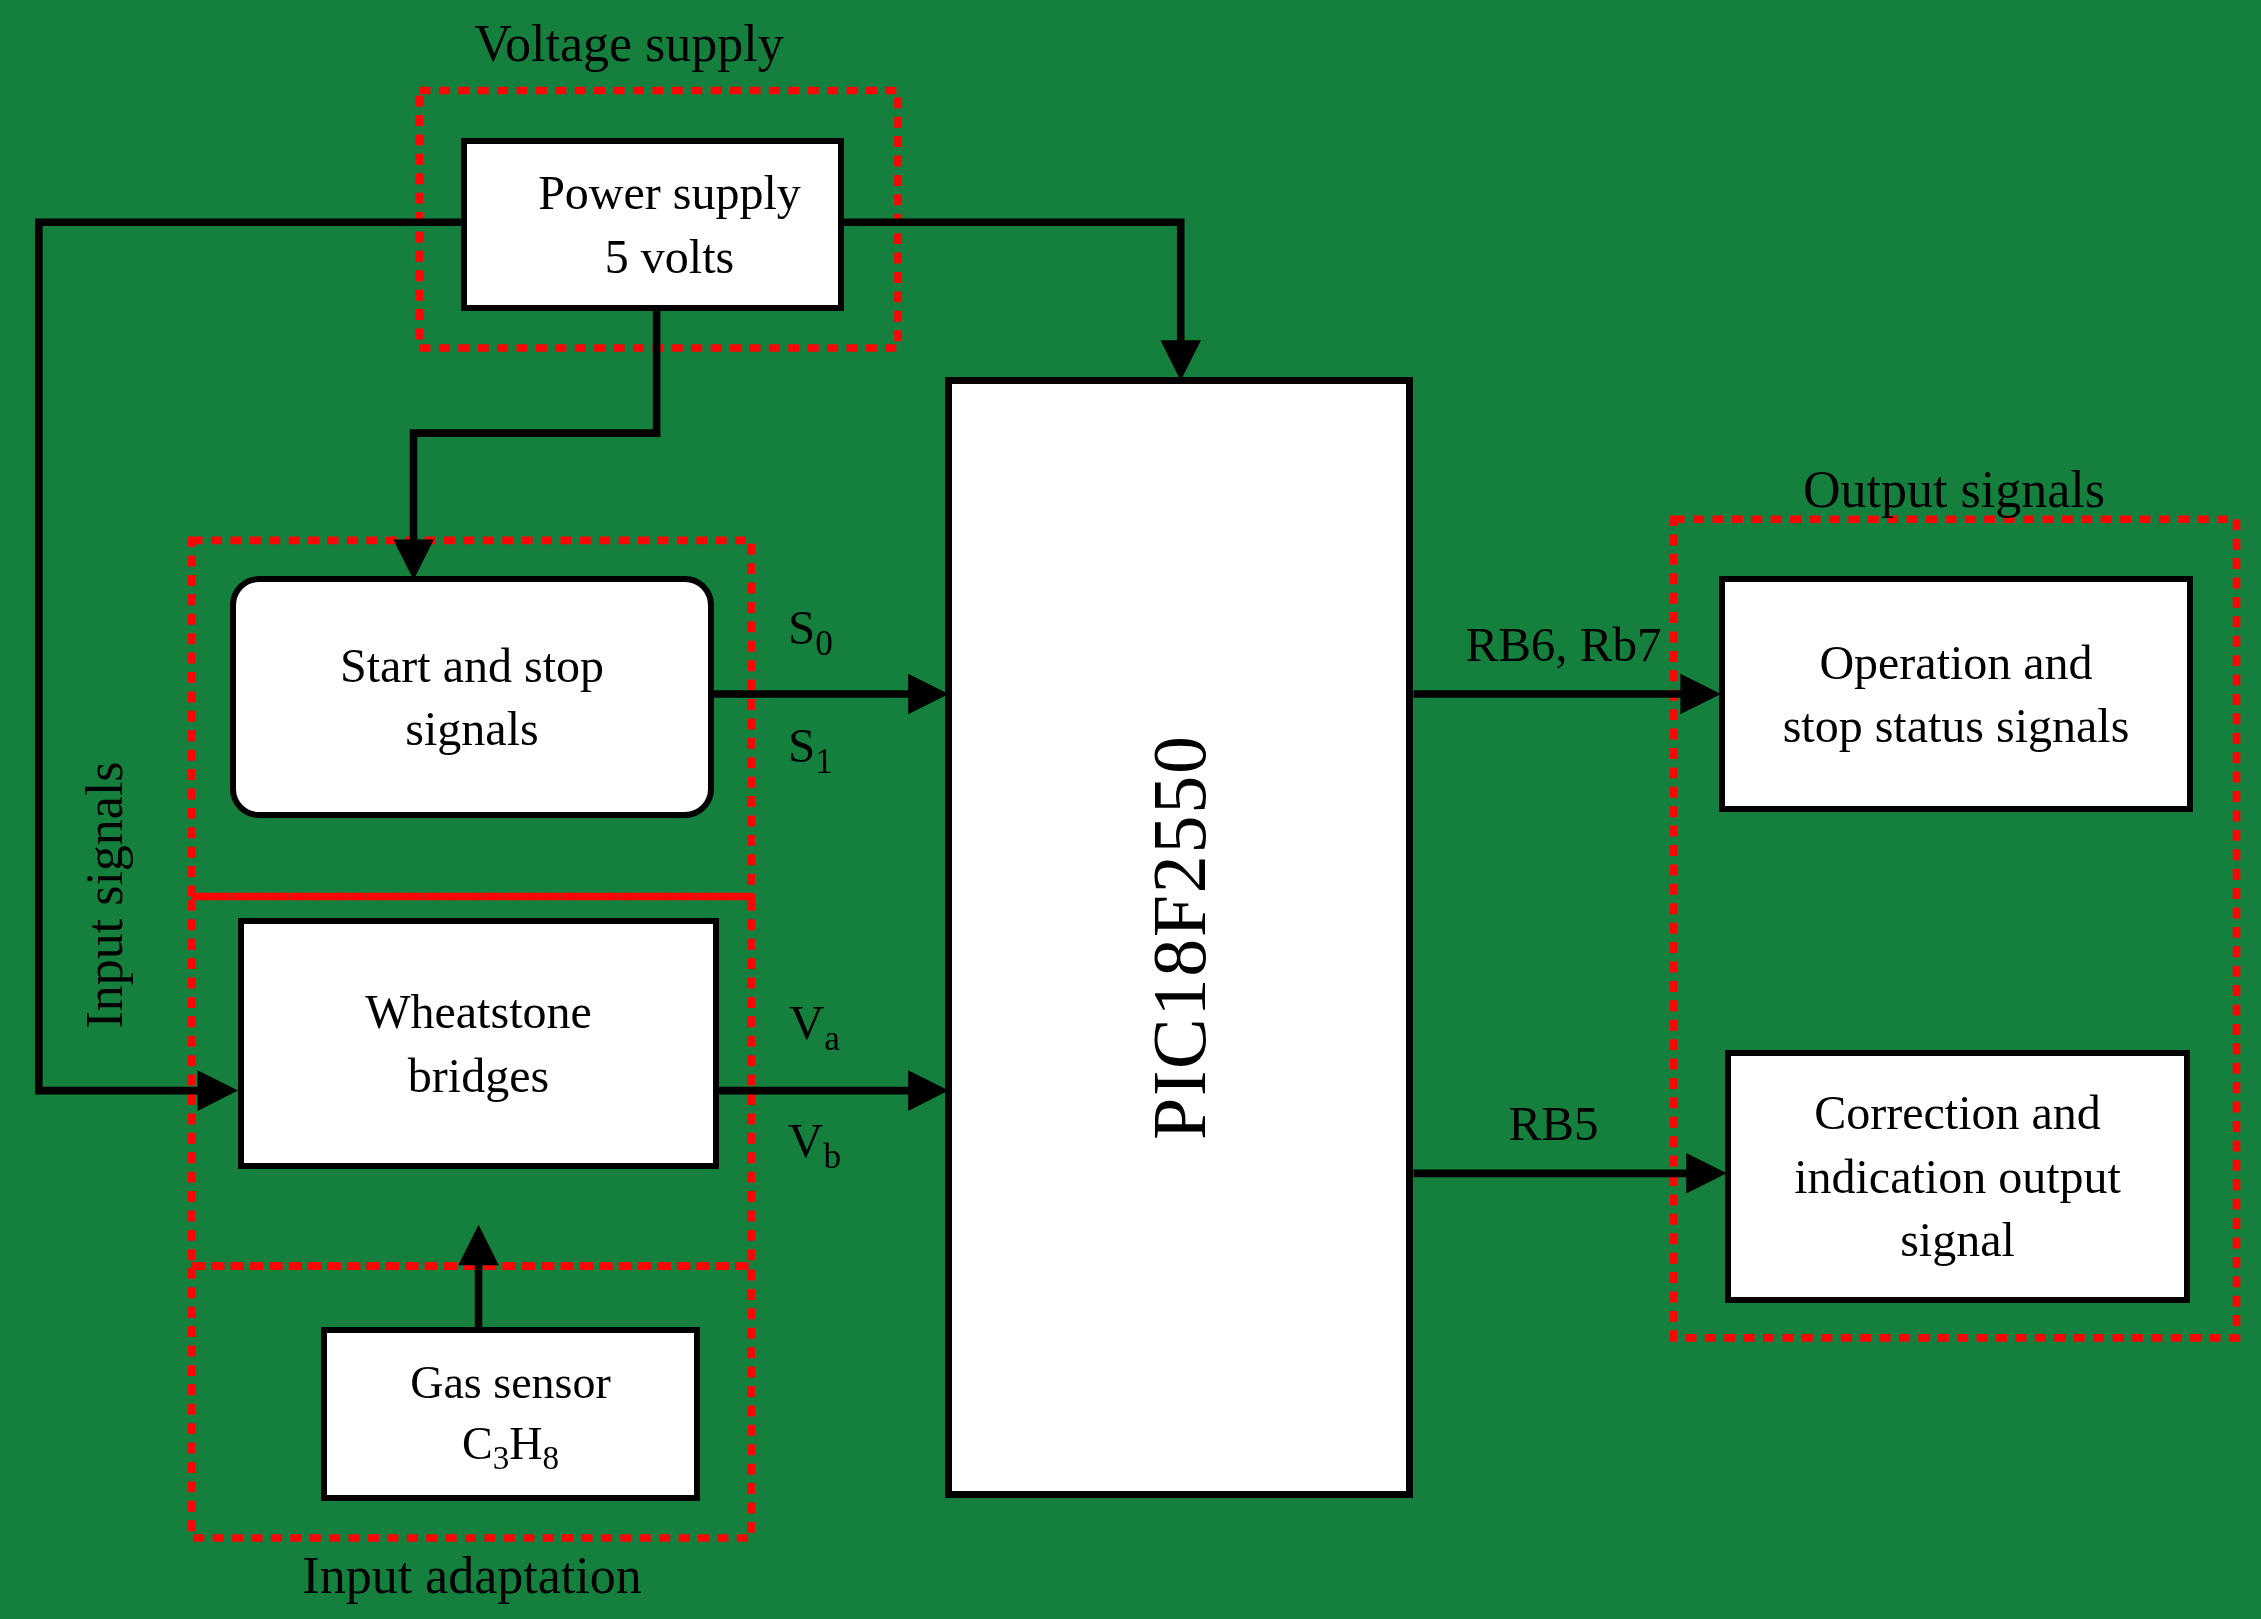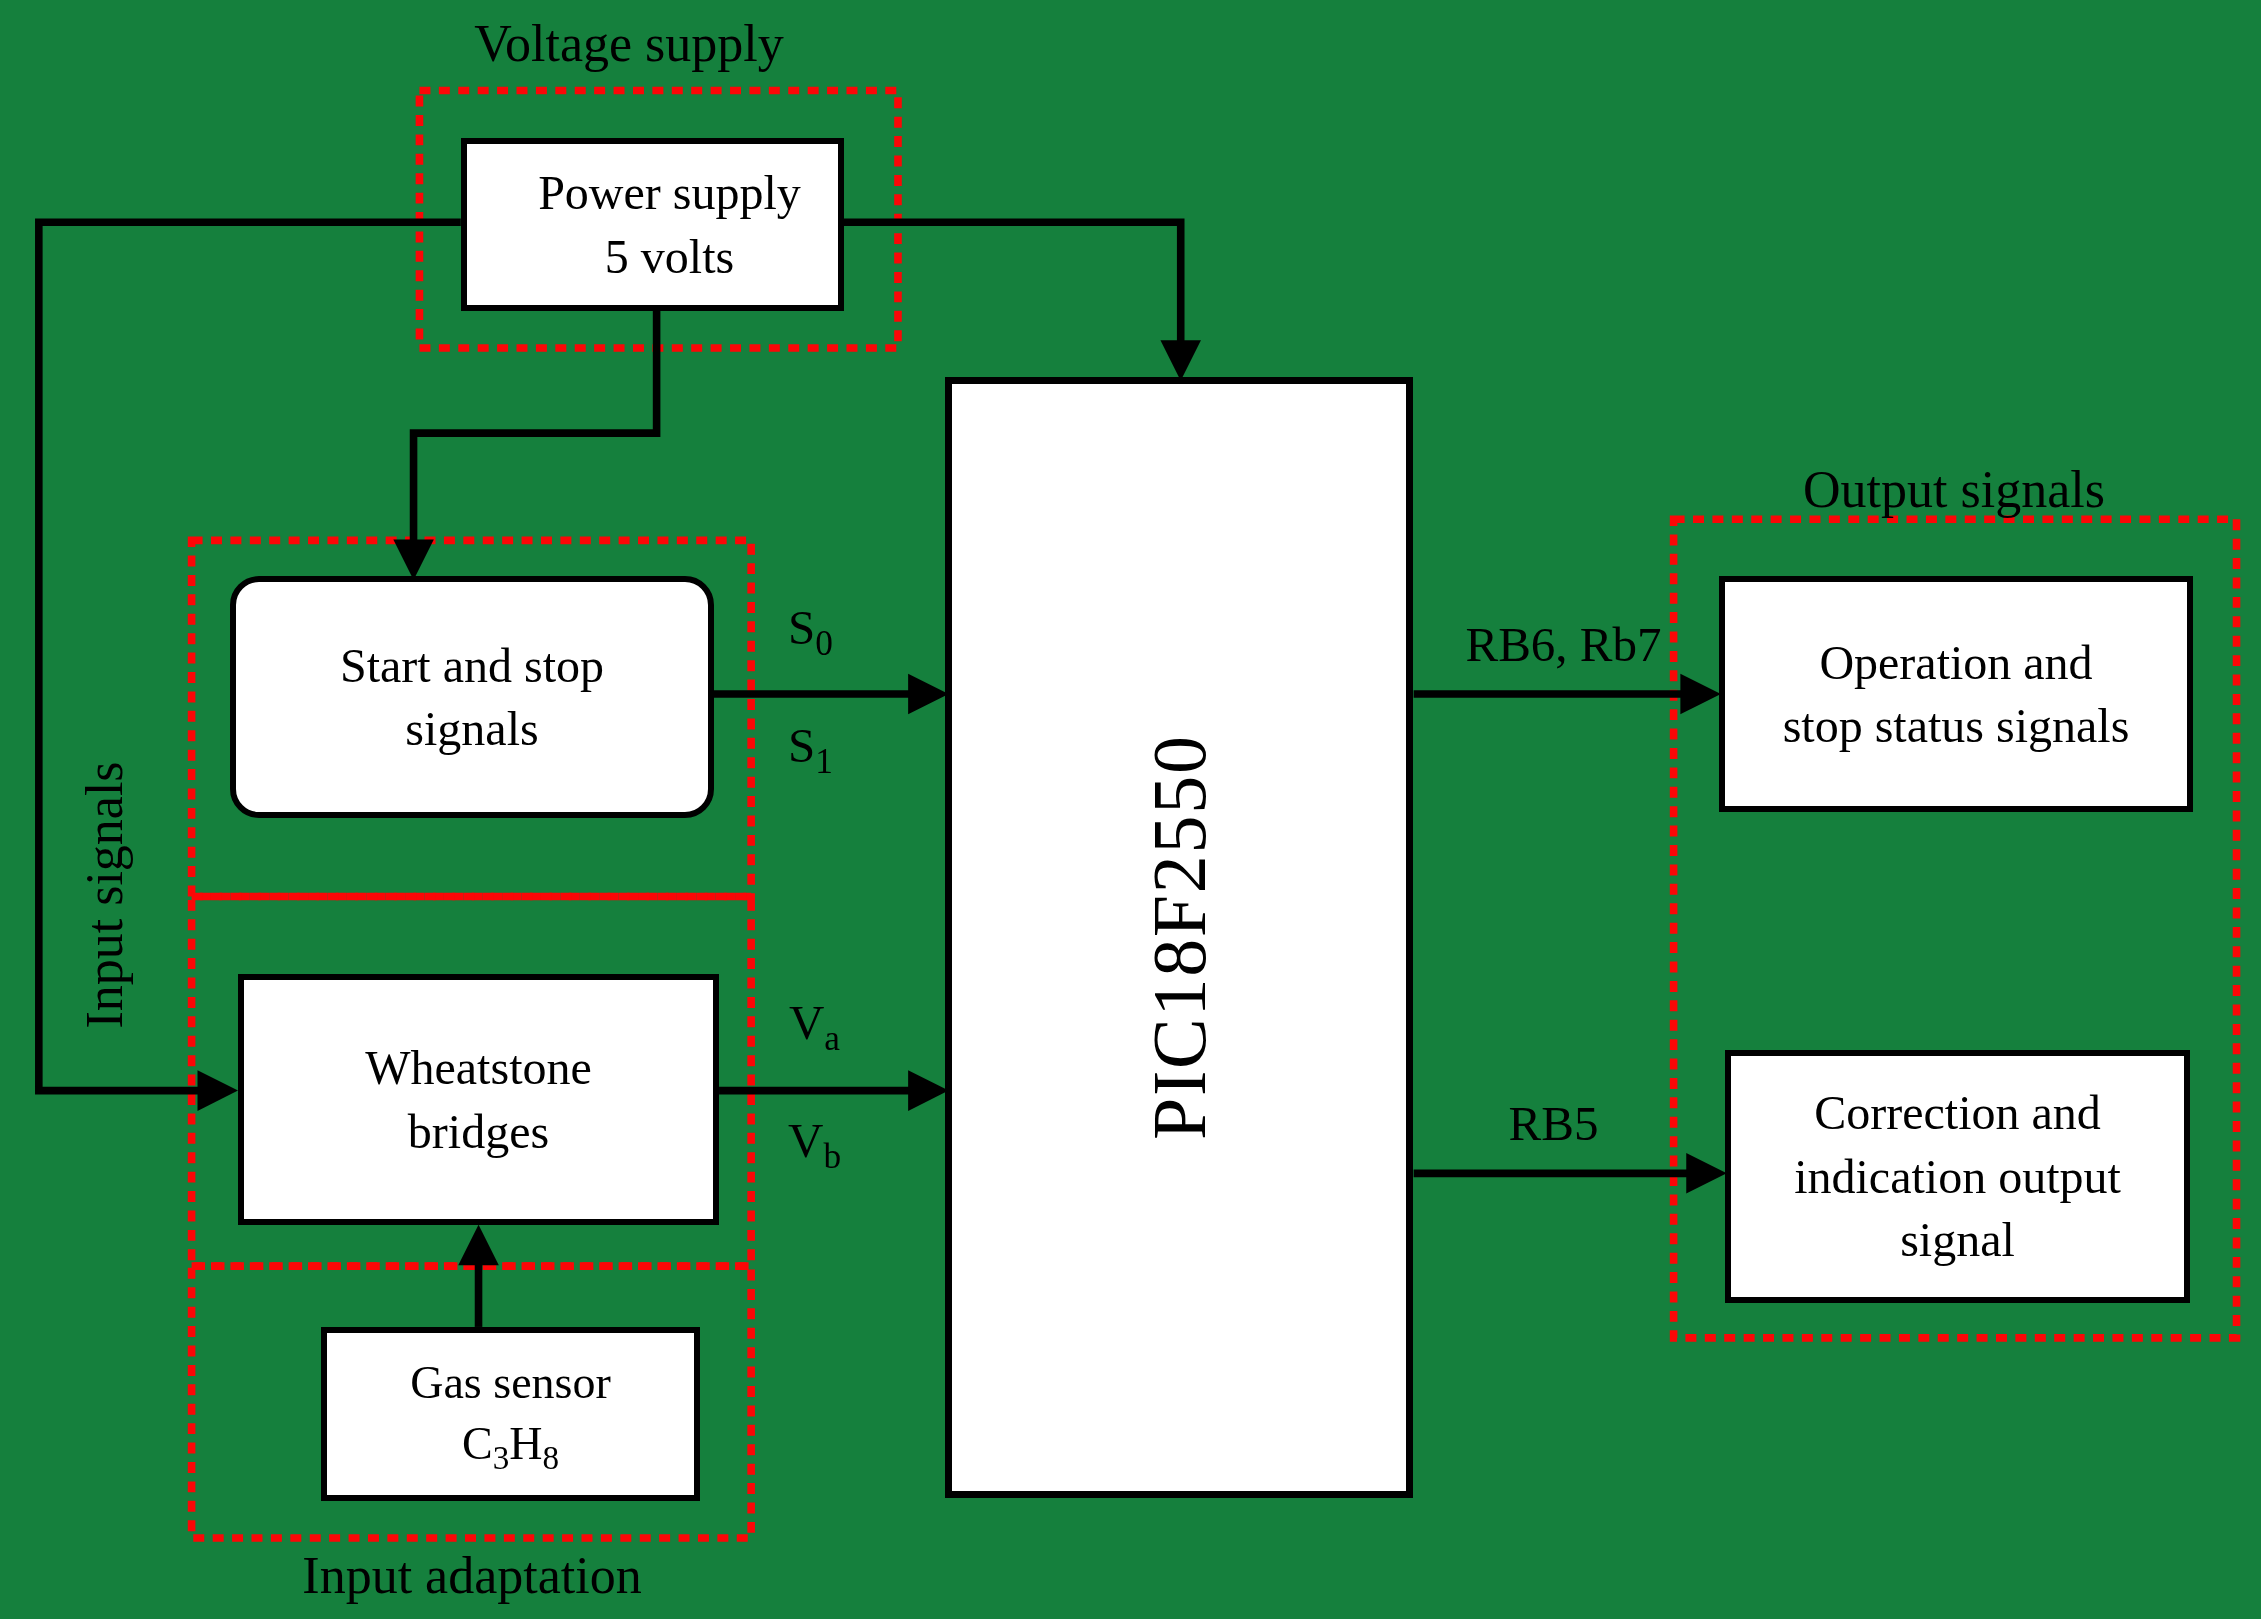--- a/index.html
+++ b/index.html
@@ -123,21 +123,21 @@
   <div class="block" style="left:461px; top:138px; width:383px; height:173px;padding-left:34px;">
     <div>Power supply</div>
     <div>5 volts</div>
   </div>
 
   <div class="block" style="left:230px; top:576px; width:484px; height:242px;border-radius:29px;">
     <div>Start and stop</div>
     <div>signals</div>
   </div>
 
-  <div class="block" style="left:238px; top:974px; width:481px; height:251px;">
+  <div class="block" style="left:238px; top:918px; width:481px; height:251px;">
     <div>Wheatstone</div>
     <div>bridges</div>
   </div>
 
   <div class="block" style="left:321px; top:1327px; width:379px; height:174px; font-size:46px;justify-content:center;">
     <div>Gas sensor</div>
     <div>
       <span>C</span><sub>3</sub><span>H</span><sub>8</sub>
     </div>
   </div>

